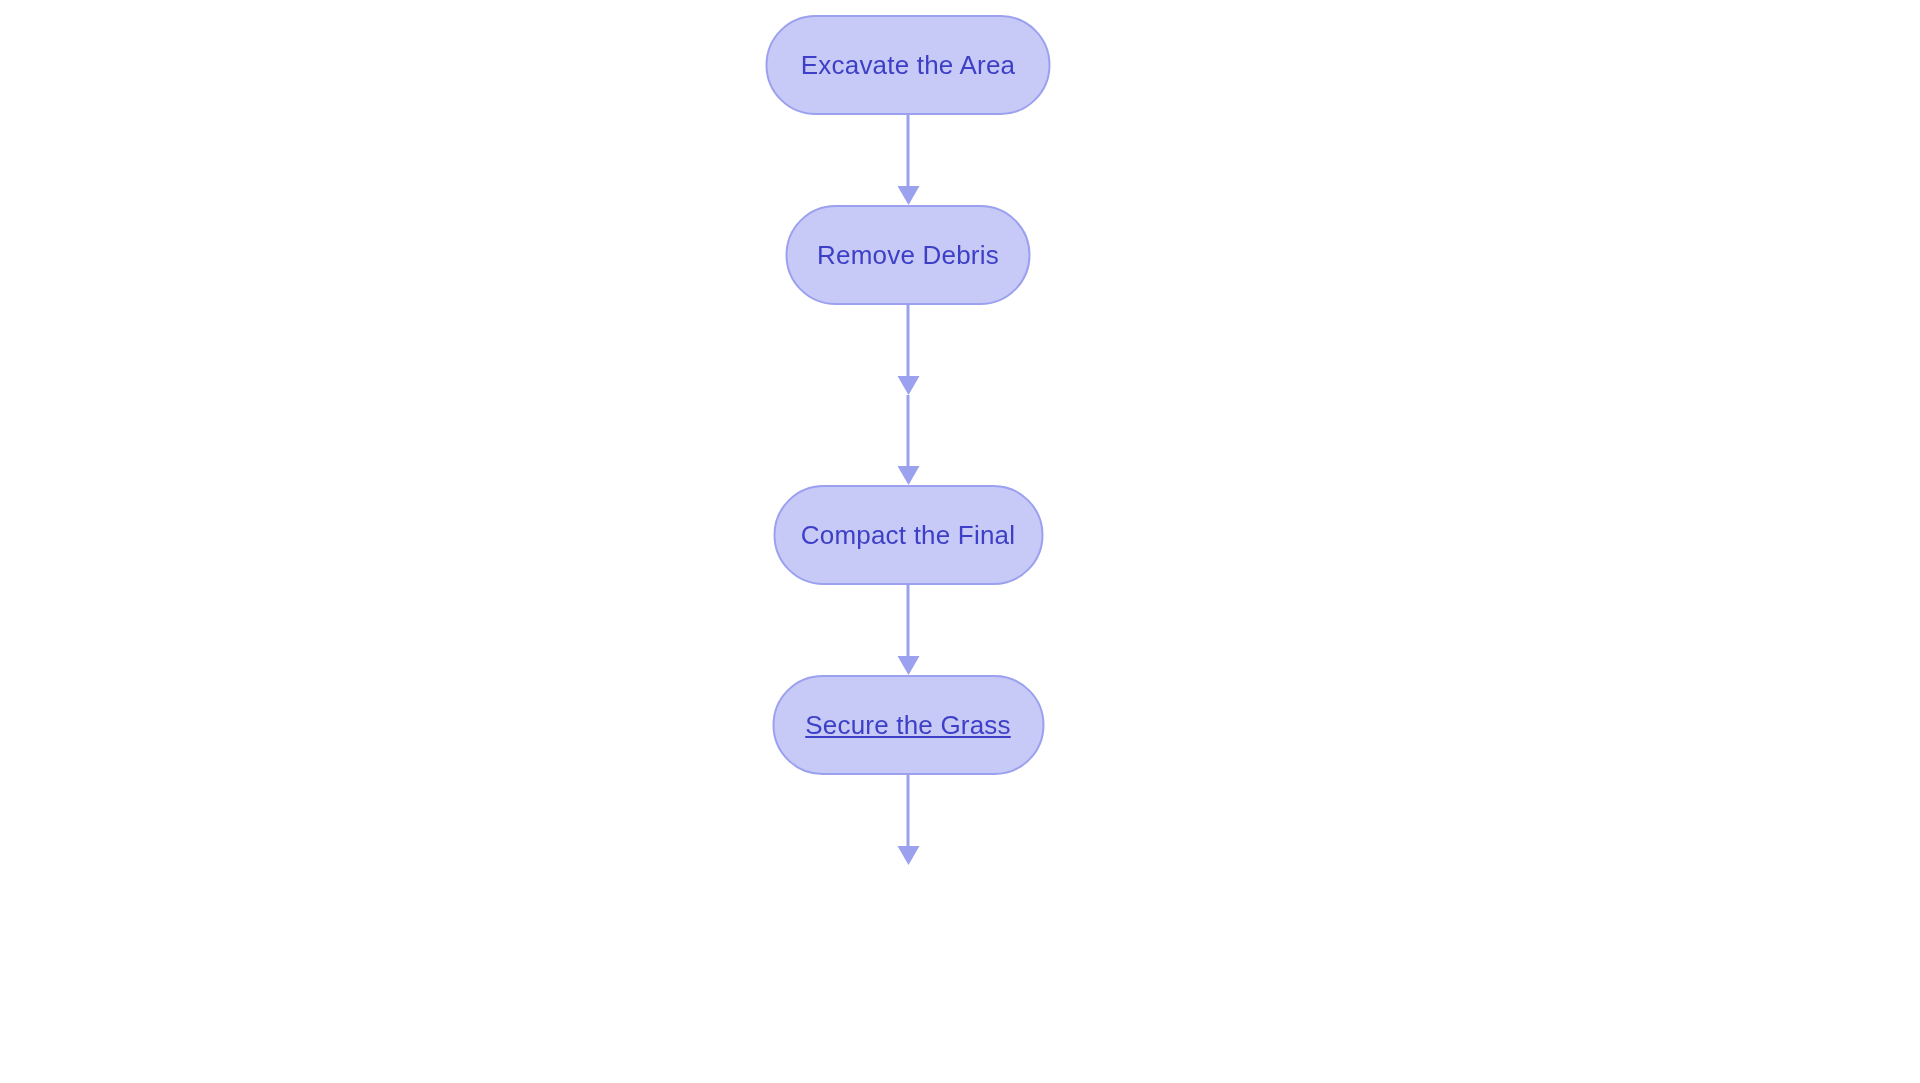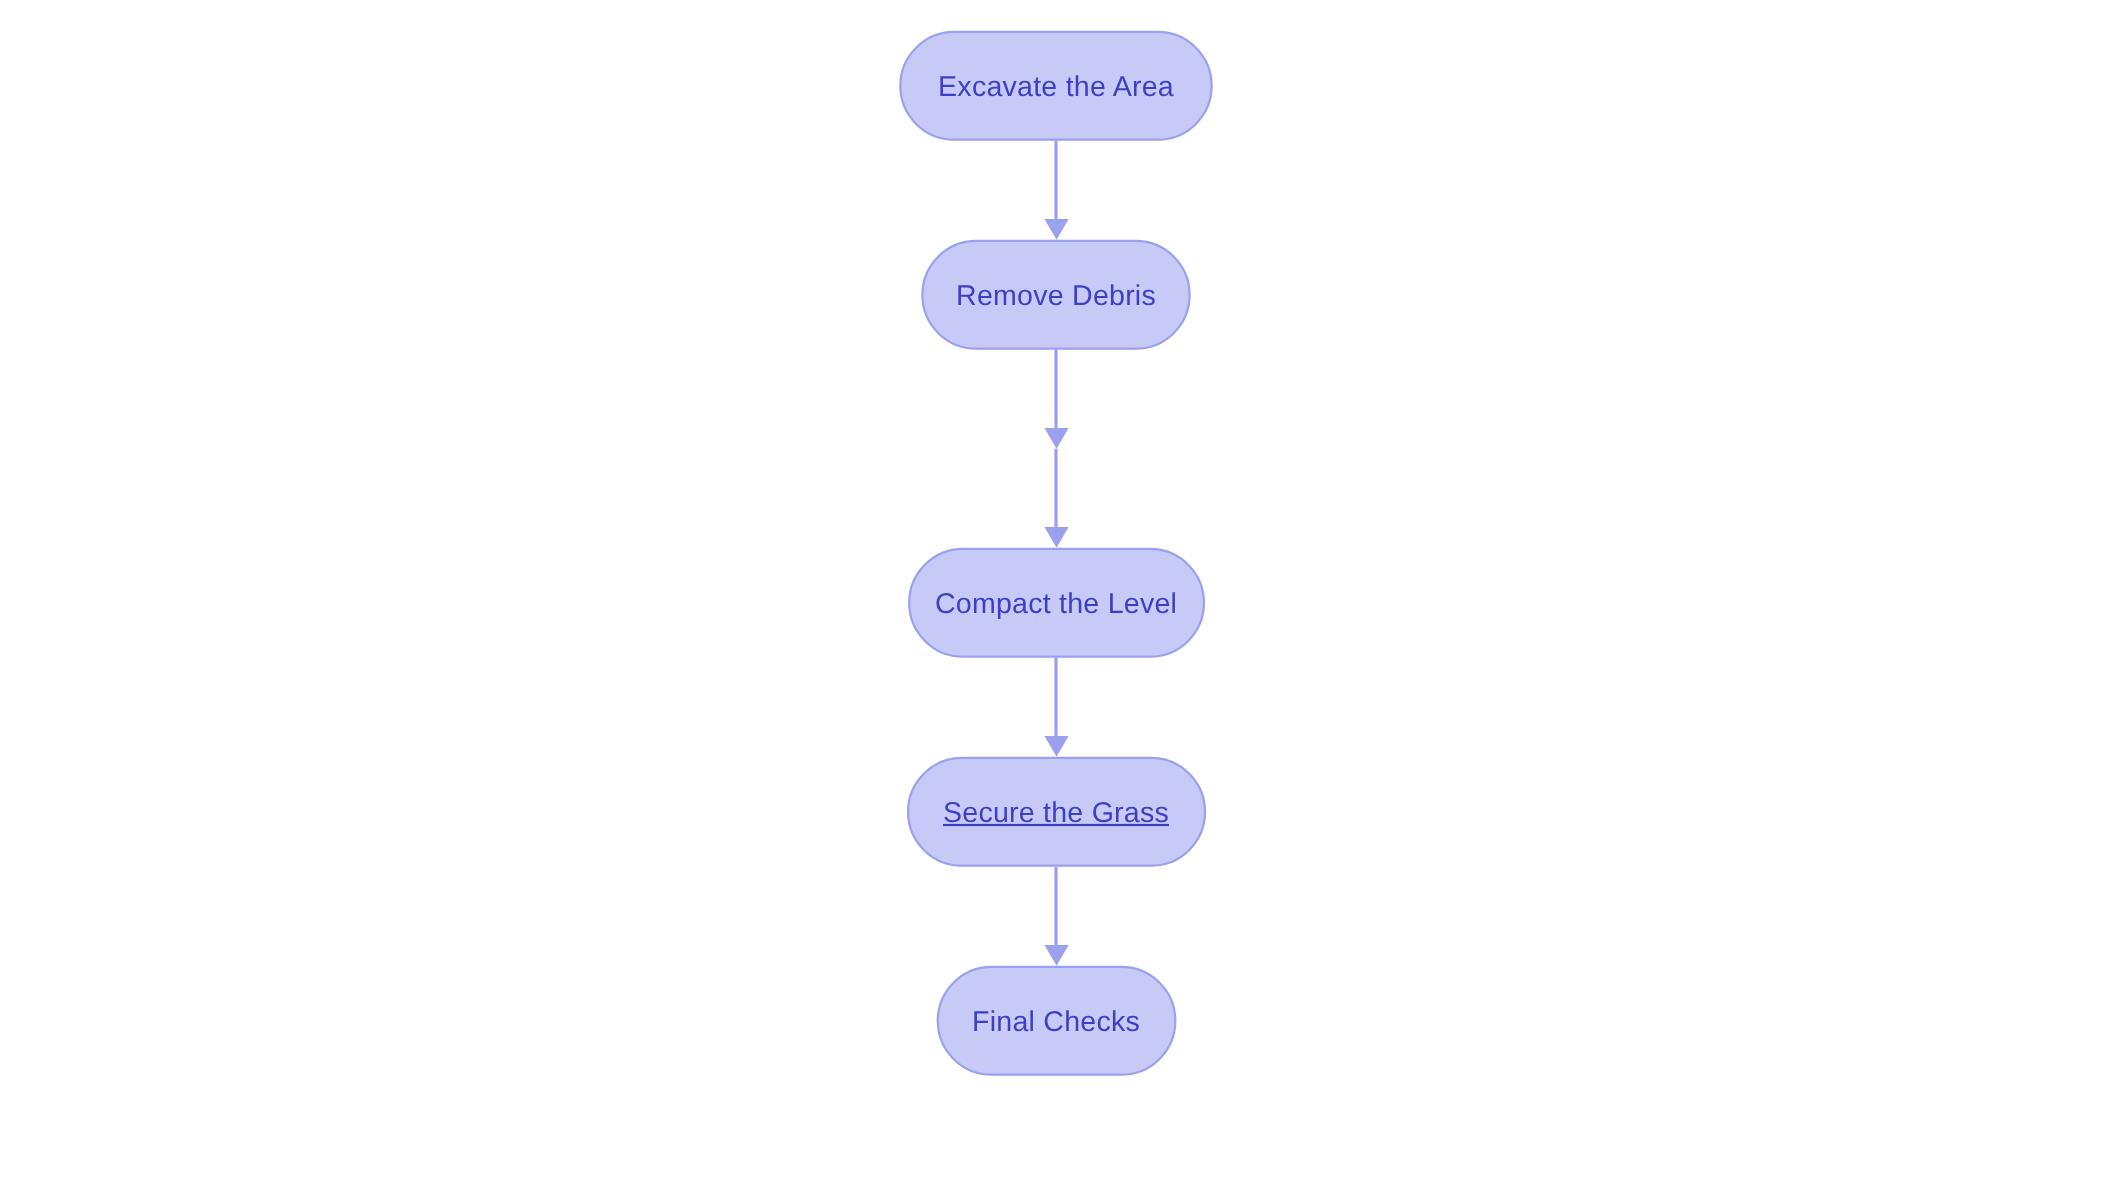--- a/index.html
+++ b/index.html
@@ -12,27 +12,26 @@
     font-family: "Liberation Sans", sans-serif;
   }
   .canvas {
     position: relative;
     width: 1920px;
     height: 1083px;
     background: #ffffff;
   }
   .flow {
     position: absolute;
-    left: 960px;
+    left: 908px;
     top: 15px;
     transform: translateX(-50%);
     display: flex;
     flex-direction: column;
     align-items: center;
-    margin-top: 13px;
   }
   .node {
     box-sizing: border-box;
     height: 100px;
     border-radius: 50px;
     background: #c7c9f6;
     border: 2px solid #9ba1ee;
     display: flex;
     align-items: center;
     justify-content: center;
@@ -90,35 +89,32 @@
       <div class="arrowhead"></div>
     </div>
 
 
     <div class="connector">
       <div class="line"></div>
       <div class="arrowhead"></div>
     </div>
 
     <div class="node n4">
-      <span>Compact the Level</span>
+      <span>Compact the Final</span>
     </div>
 
     <div class="connector">
       <div class="line"></div>
       <div class="arrowhead"></div>
     </div>
 
     <div class="node n5">
       <span>Secure the Grass</span>
     </div>
 
     <div class="connector">
       <div class="line"></div>
       <div class="arrowhead"></div>
     </div>
 
-    <div class="node n6">
-      <span>Final Checks</span>
-    </div>
 
   </div>
 </div>
 
 </body></html>

